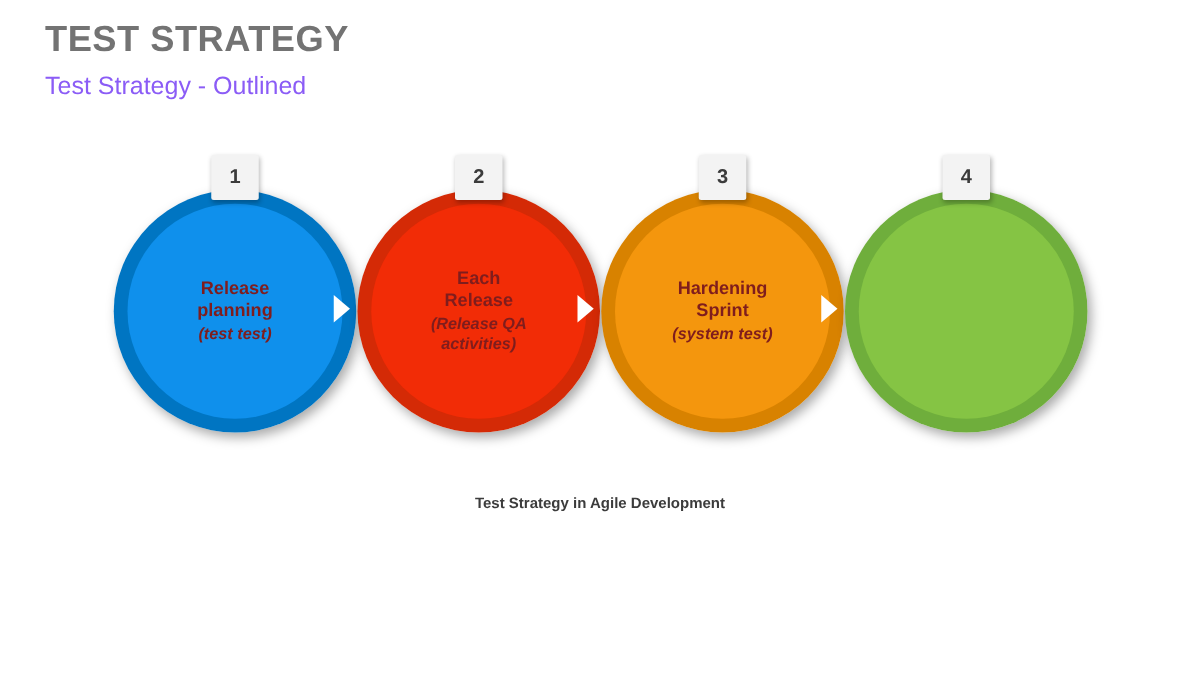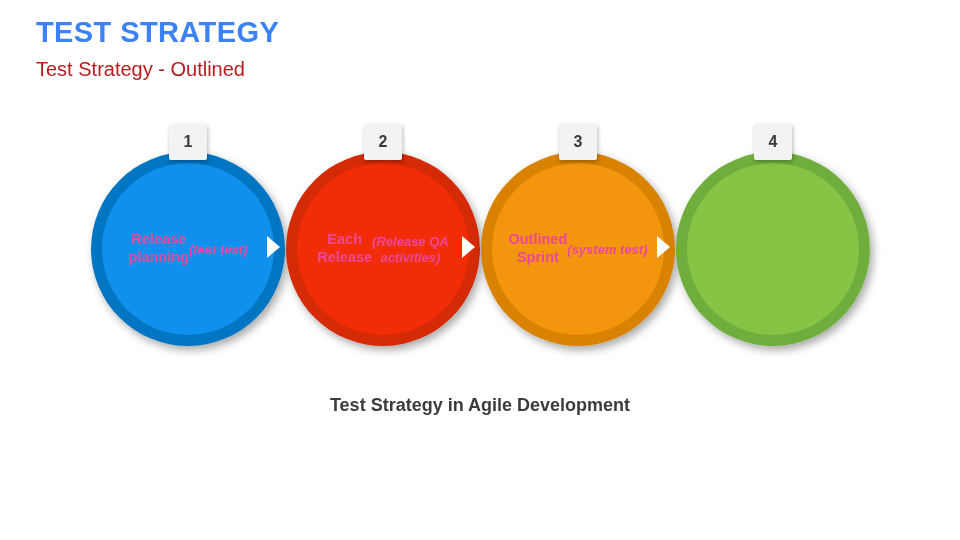--- a/index.html
+++ b/index.html
@@ -23,30 +23,30 @@
 
   
   .title-block {
     position: absolute;
     left: 36px;
     top: 16px;
   }
   .slide-title {
     font-size: 29px;
     font-weight: bold;
-    color: #3b82f6;
+    color: #737373;
     letter-spacing: 0.4px;
     line-height: 1.15;
     margin: 0;
     white-space: nowrap;
   }
   .slide-subtitle {
     font-size: 20px;
     font-weight: normal;
-    color: #b91c1c;
+    color: #8b5cf6;
     margin: 9px 0 0 0;
     line-height: 1.15;
     white-space: nowrap;
   }
 
   
   .diagram {
     position: absolute;
     left: 0;
     top: 118px;
@@ -89,24 +89,24 @@
     border-radius: 50%;
   }
 
   .circle-label {
     position: absolute;
     left: 12px;
     top: 0;
     width: 170px;
     height: 194px;
     display: flex;
-    flex-direction: row;
+    flex-direction: column;
     align-items: center;
     justify-content: center;
-    color: #ec4899;
+    color: #7f1d1d;
     text-align: center;
     line-height: 1.22;
   }
   .label-main {
     font-size: 14.5px;
     font-weight: bold;
     white-space: pre-line;
   }
   .label-sub {
     font-size: 13px;
@@ -146,21 +146,21 @@
     z-index: 6;
   }
 
   
   .caption {
     position: absolute;
     left: 0;
     top: 395px;
     width: 960px;
     text-align: center;
-    font-size: 18px;
+    font-size: 12px;
     font-weight: bold;
     color: #3C3C3C;
   }
 </style>
 </head>
 <body>
 
 <div class="slide">
 
   <div class="title-block">
@@ -198,21 +198,21 @@
     </div>
 
     <div class="arrow" style="left:462px;"></div>
 
     <div class="stage" style="left:481px;">
       <div class="num-tab" style="left:78px; top:-28px;">3</div>
       <div class="circle-shadow"></div>
       <div class="circle-outer" id="c3-outer" style="background: rgb(216, 130, 0);"></div>
       <div class="circle-inner" id="c3-inner" style="background: rgb(244, 150, 13);"></div>
       <div class="circle-label">
-        <div class="label-main">Outlined
+        <div class="label-main">Hardening
 Sprint</div>
         <div class="label-sub">(system test)</div>
       </div>
     </div>
 
     <div class="arrow" style="left:657px;"></div>
 
     <div class="stage" style="left:676px;">
       <div class="num-tab" style="left:78px; top:-28px;">4</div>
       <div class="circle-shadow"></div>

